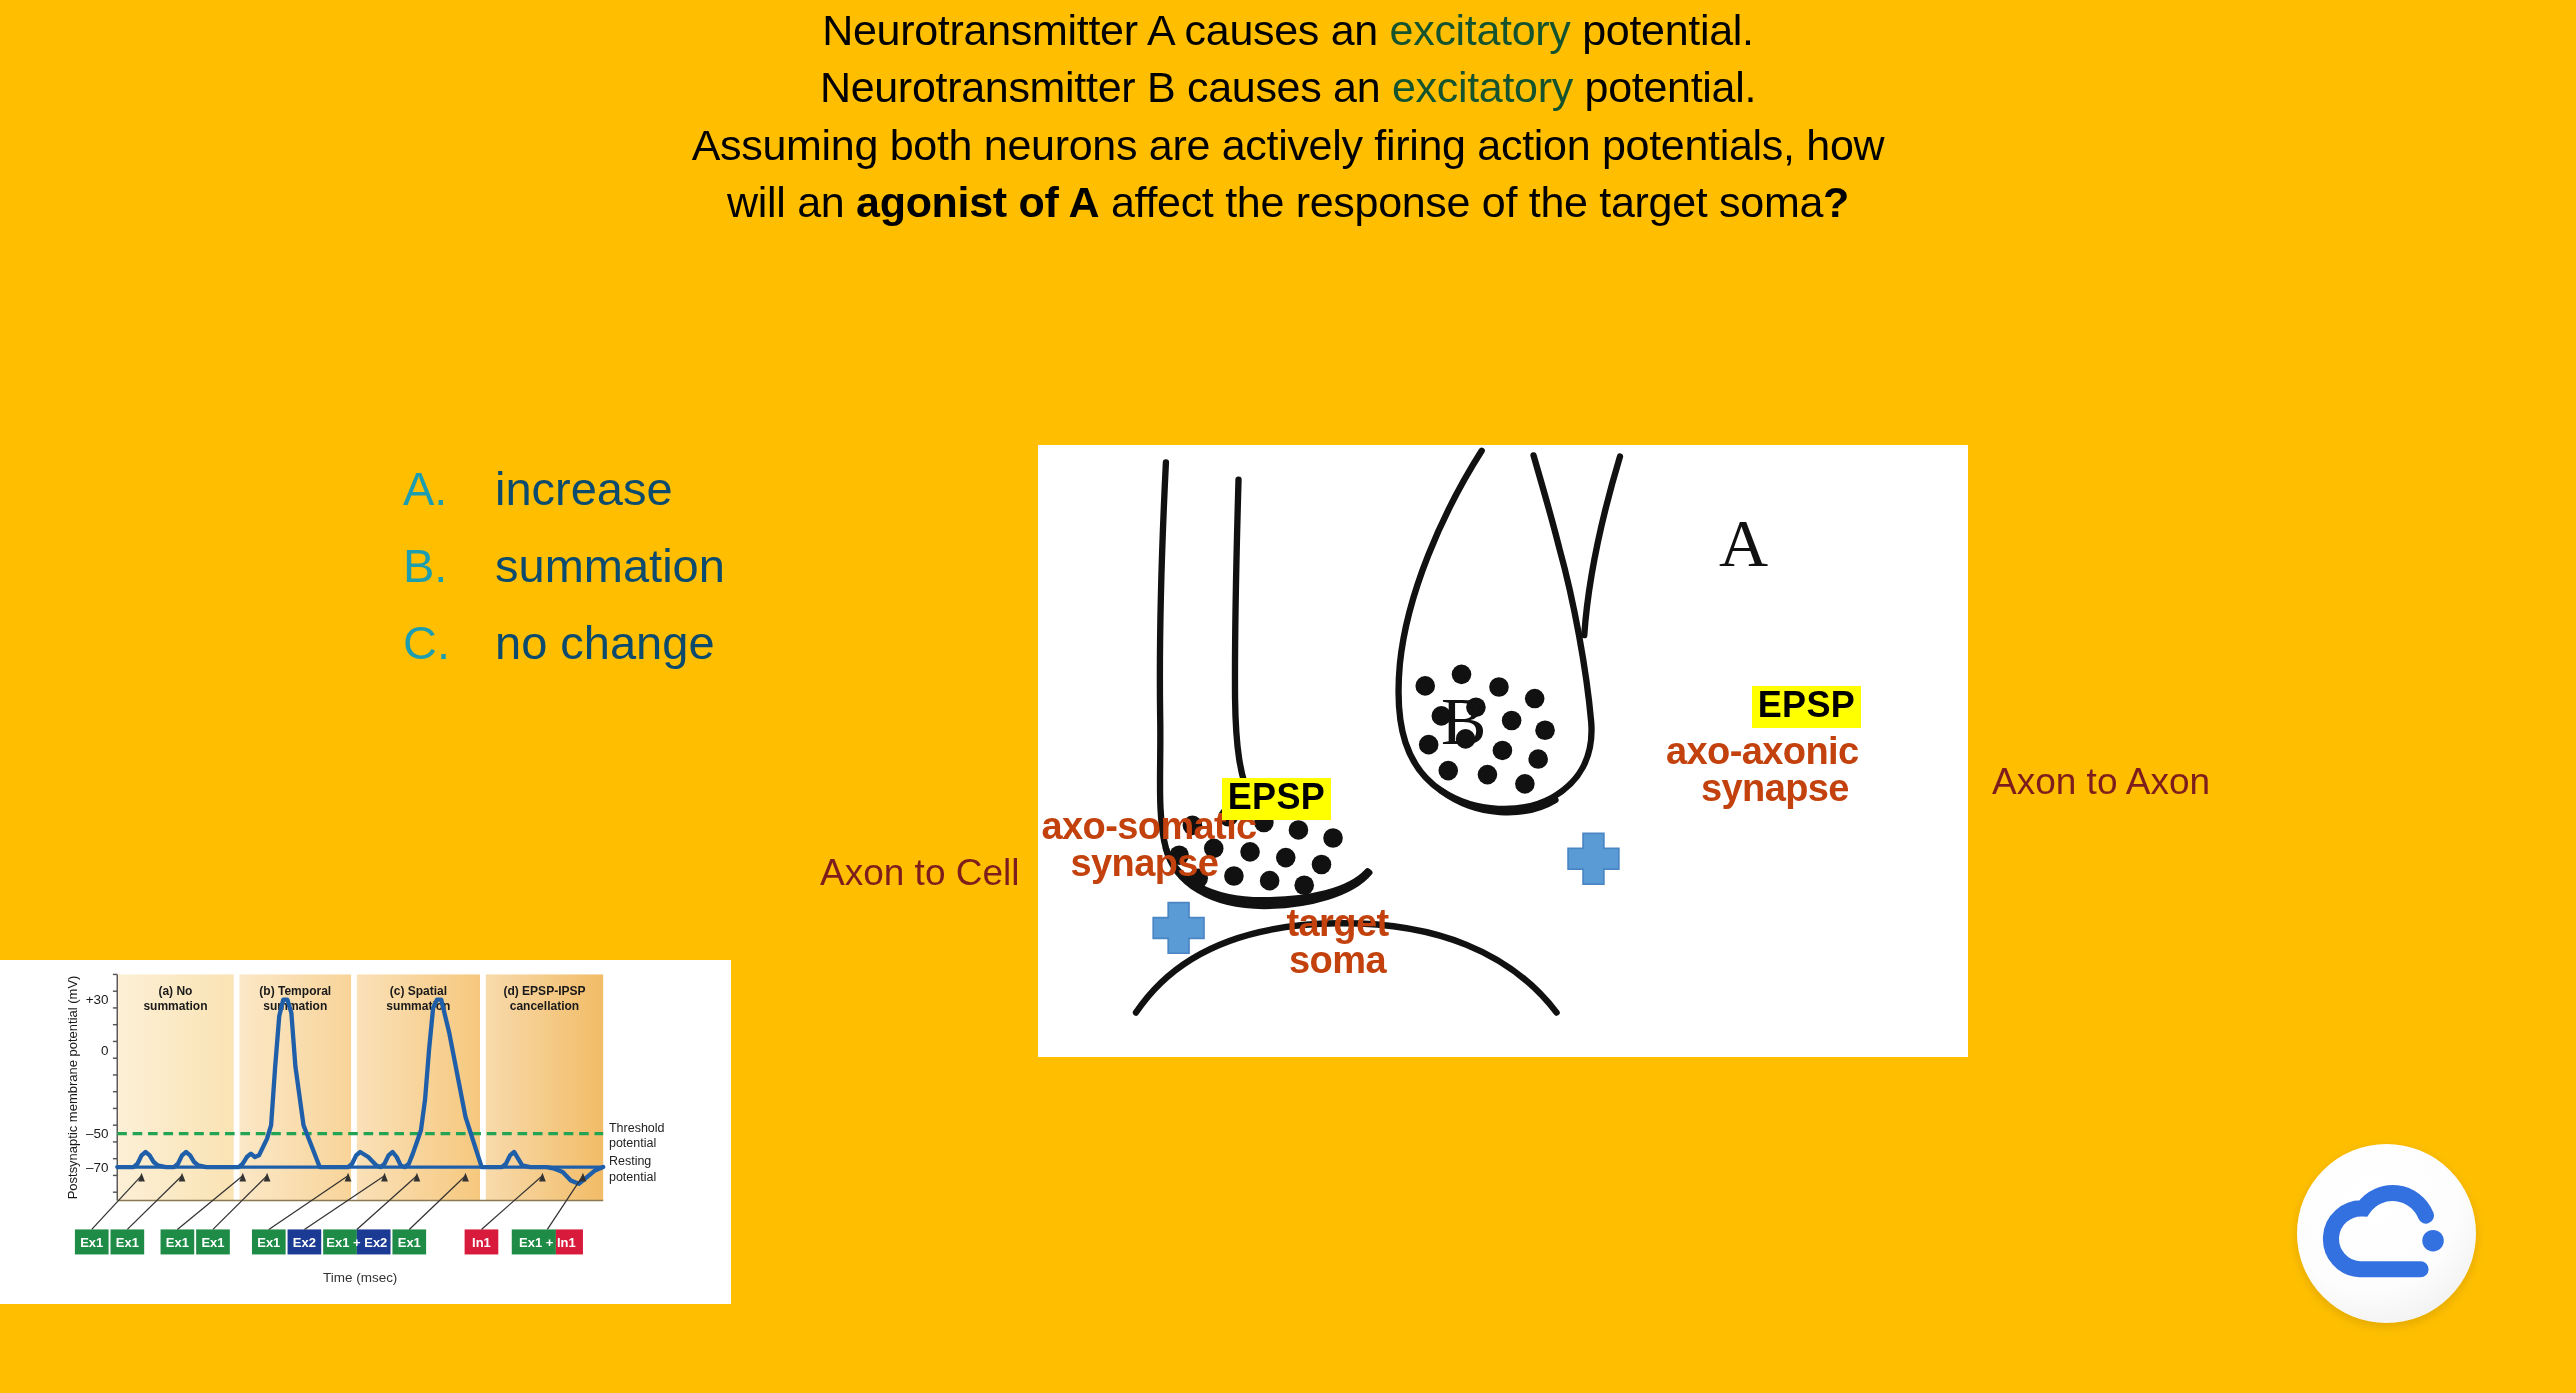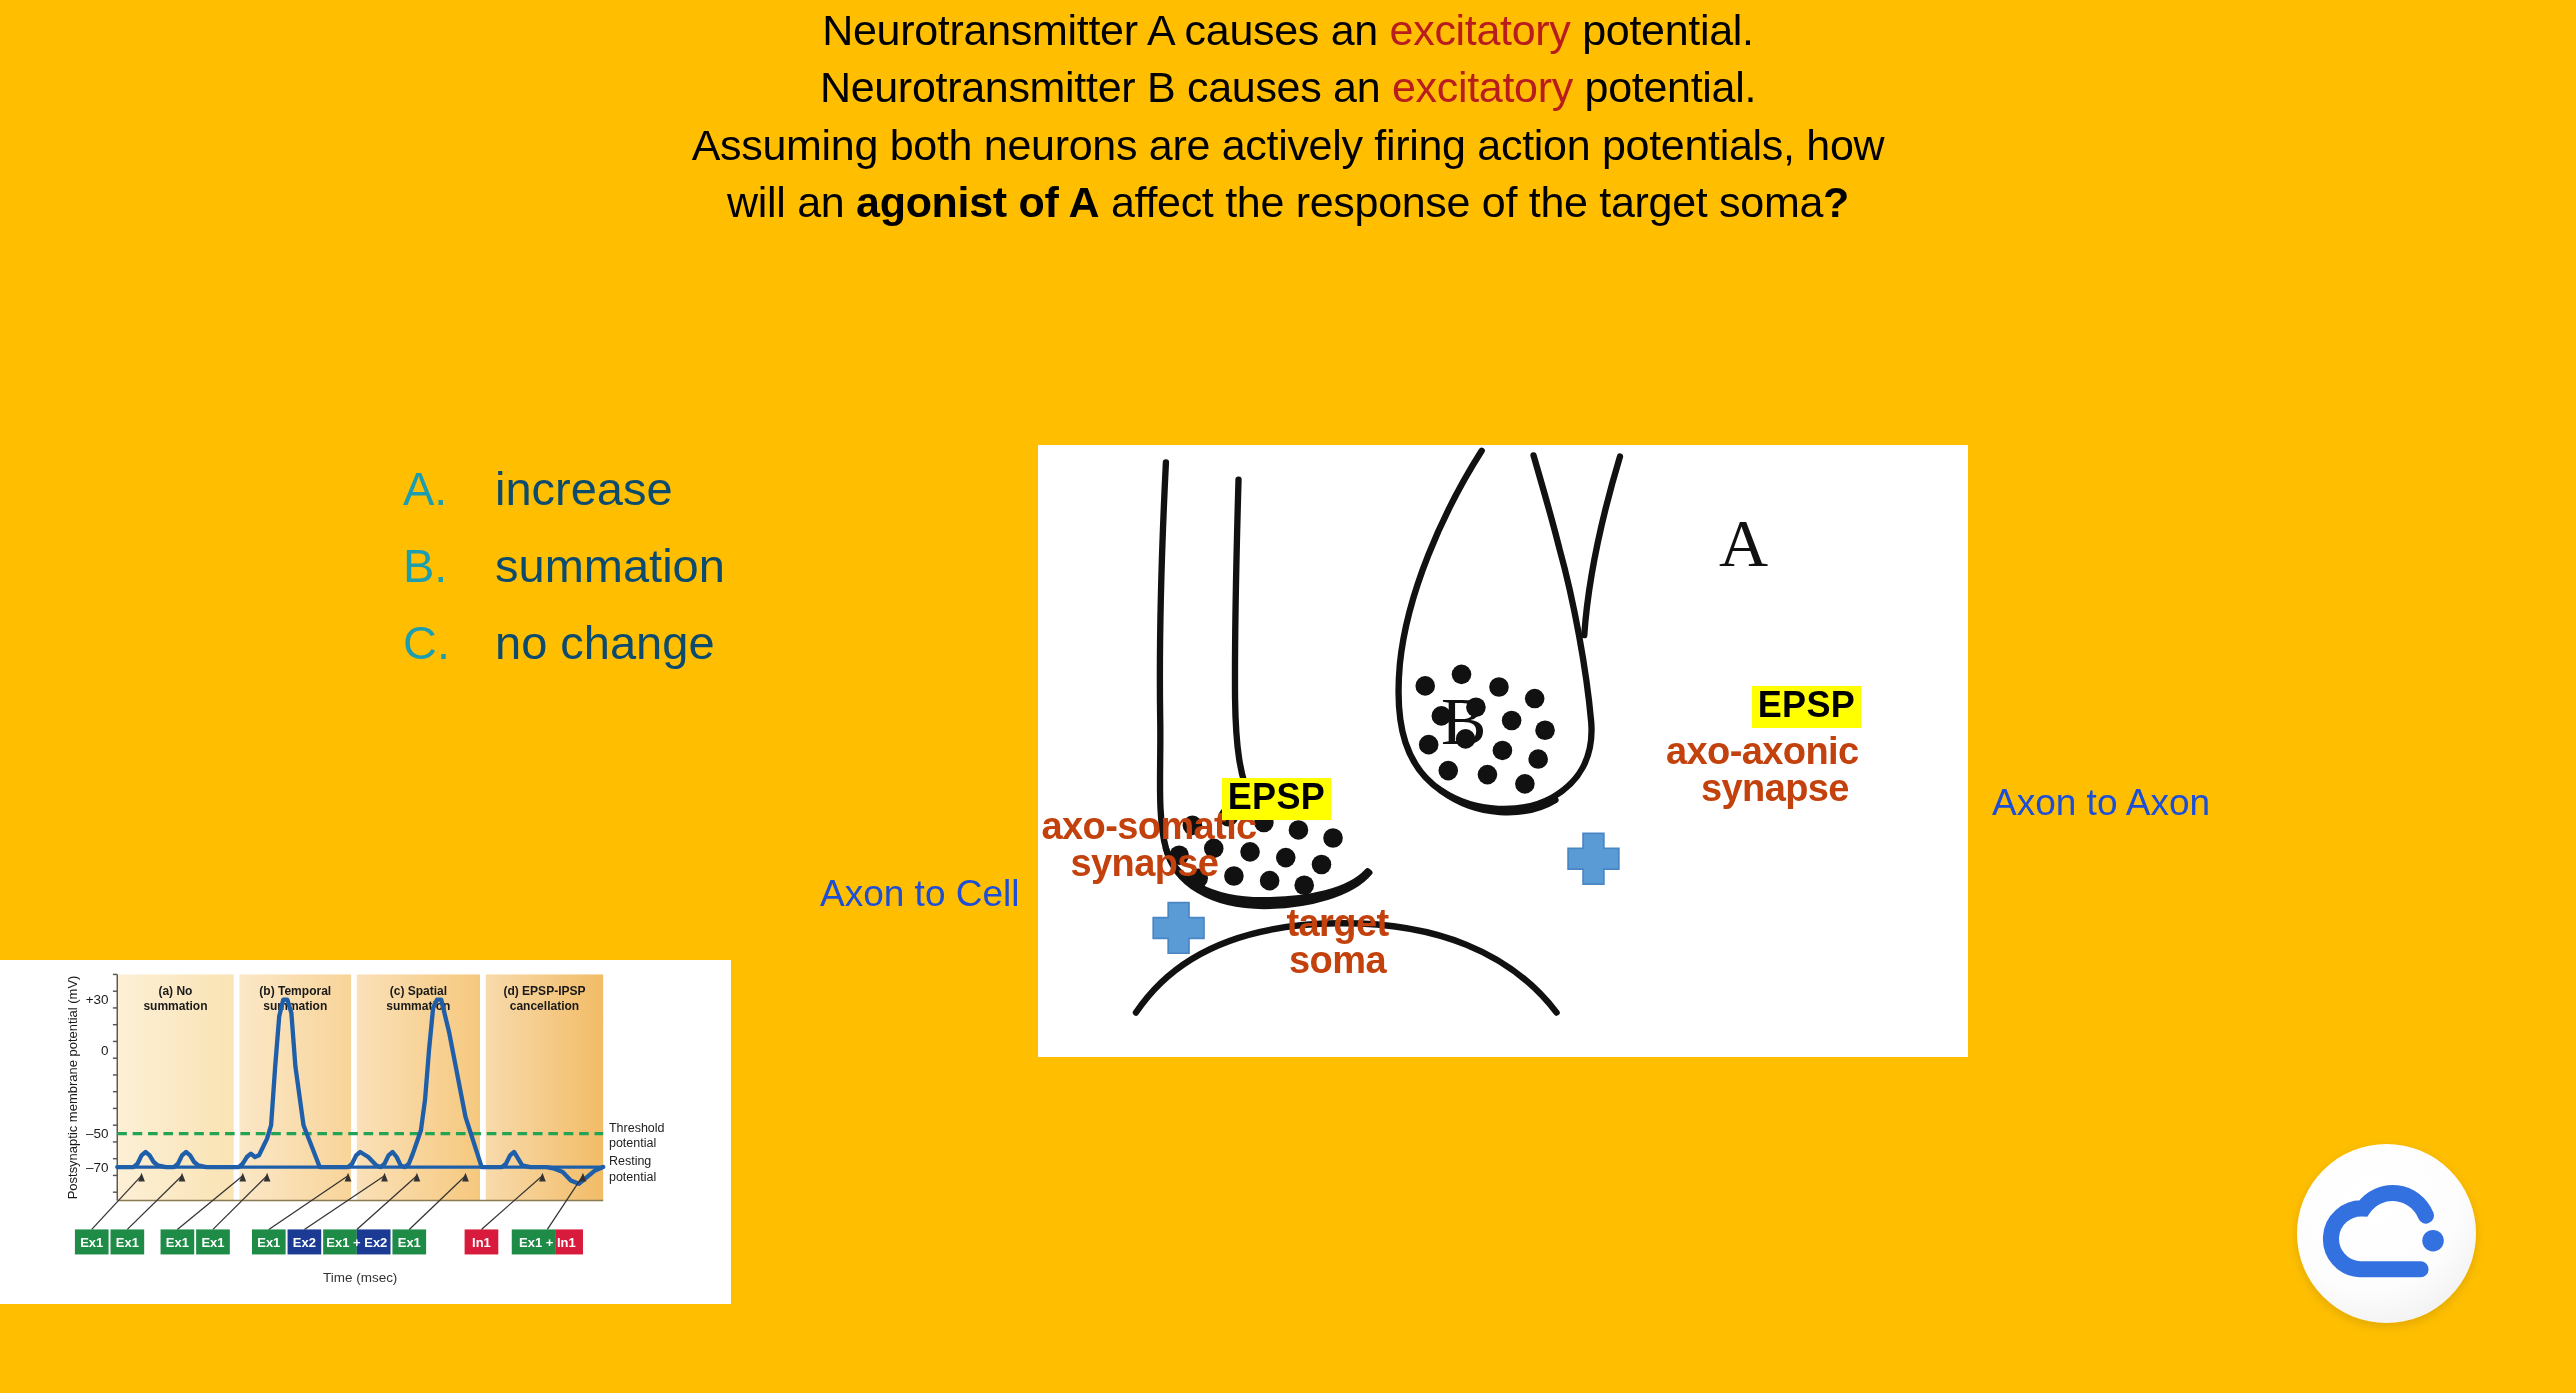--- a/index.html
+++ b/index.html
@@ -18,21 +18,21 @@
     position: absolute;
     left: 0; top: 2.3px;
     width: 2576px;
     text-align: center;
     color: #000;
     font-size: 43px;
     line-height: 1.33;
     letter-spacing: -0.3px;
   }
   #stem .line { white-space: nowrap; }
-  .kw-green { color: #b91c1c; }
+  .kw-green { color: #14532d; }
   .bold { font-weight: bold; }
 
   
   #choices {
     position: absolute;
     left: 403px; top: 461px;
     width: 605px;
   }
   .choice {
     display: flex;
@@ -85,23 +85,22 @@
     font-size: 68px; color: #111; font-family: "Liberation Serif", serif;
   }
   #letter-B {
     position: absolute; left: 1441px; top: 680px;
     font-size: 68px; color: #111; font-family: "Liberation Serif", serif;
   }
 
   
   .annot {
     position: absolute;
-    color: #1d4ed8;
+    color: #7f1d1d;
     font-size: 37px;
-    margin-top: 21px;
   }
   #annot-cell { left: 820px; top: 852px; }
   #annot-axon { left: 1992px; top: 761px; }
 
   
   #chart-panel {
     position: absolute;
     left: 0px; top: 960px;
     width: 731px; height: 344px;
     background: #FFFFFF;

